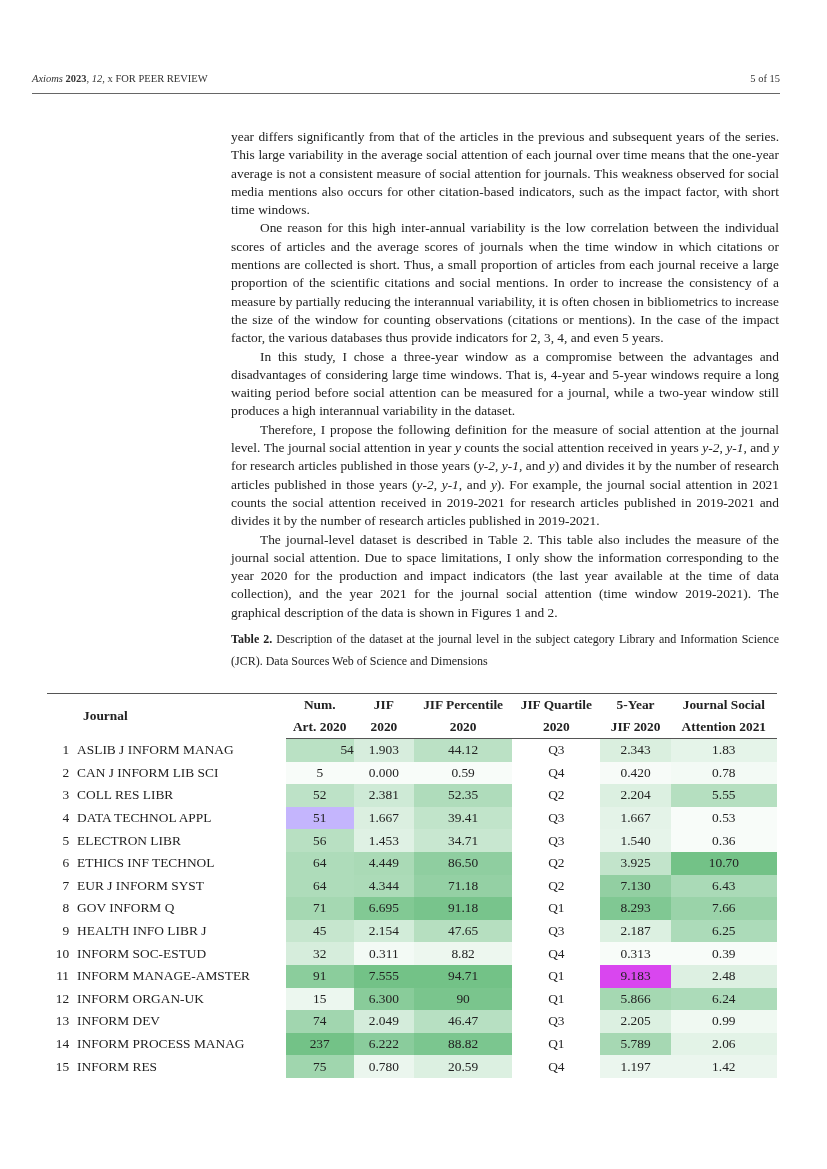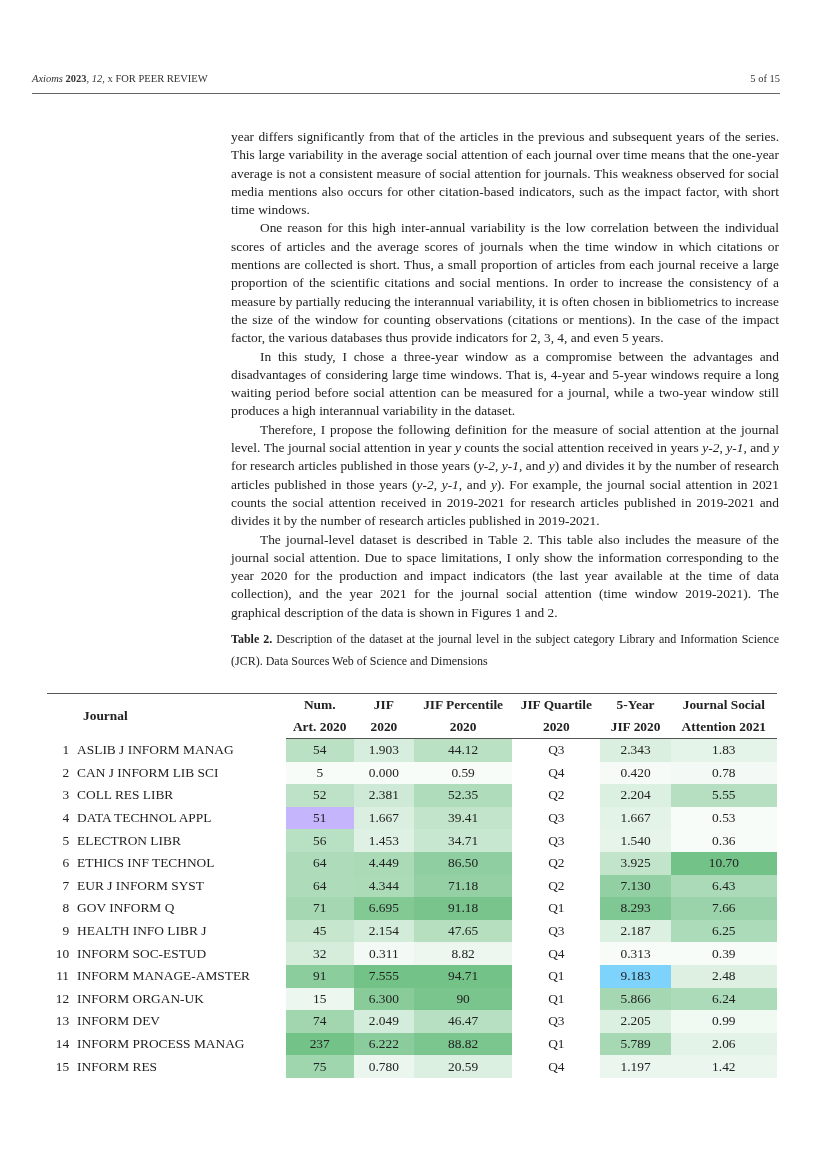--- a/index.html
+++ b/index.html
@@ -67,21 +67,21 @@
       <th>2020</th>
       <th>2020</th>
       <th>JIF 2020</th>
       <th>Attention 2021</th>
     </tr>
   </thead>
   <tbody id="table-body">
       <tr>
         <td class="idx">1</td>
         <td class="name">ASLIB J INFORM MANAG</td>
-        <td style="background: rgb(186, 225, 196);">54</td>
+        <td style="background: rgb(186, 225, 196); text-align: right;">54</td>
         <td style="background: rgb(215, 237, 221);">1.903</td>
         <td style="background: rgb(187, 225, 197);">44.12</td>
         <td>Q3</td>
         <td style="background: rgb(218, 239, 223);">2.343</td>
         <td style="background: rgb(229, 244, 233);">1.83</td>
       </tr>
       <tr>
         <td class="idx">2</td>
         <td class="name">CAN J INFORM LIB SCI</td>
         <td style="background: rgb(248, 252, 249);">5</td>
@@ -171,21 +171,21 @@
         <td style="background: rgb(248, 252, 249);">0.313</td>
         <td style="background: rgb(248, 252, 249);">0.39</td>
       </tr>
       <tr>
         <td class="idx">11</td>
         <td class="name">INFORM MANAGE-AMSTER</td>
         <td style="background: rgb(139, 205, 156);">91</td>
         <td style="background: rgb(115, 194, 135);">7.555</td>
         <td style="background: rgb(115, 194, 135);">94.71</td>
         <td>Q1</td>
-        <td style="background: #7dd3fc; margin-left: 28px;">9.183</td>
+        <td style="background: #d946ef; margin-left: 28px;">9.183</td>
         <td style="background: rgb(221, 240, 226);">2.48</td>
       </tr>
       <tr>
         <td class="idx">12</td>
         <td class="name">INFORM ORGAN-UK</td>
         <td style="background: rgb(236, 247, 239);">15</td>
         <td style="background: rgb(137, 204, 154);">6.300</td>
         <td style="background: rgb(122, 197, 141);">90</td>
         <td>Q1</td>
         <td style="background: rgb(165, 216, 178);">5.866</td>

